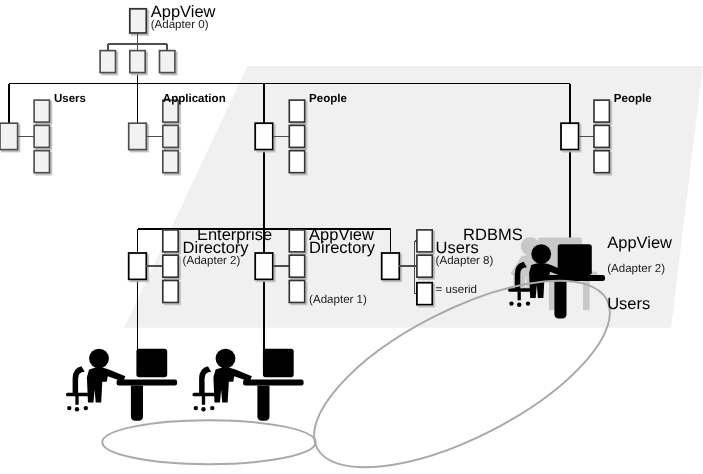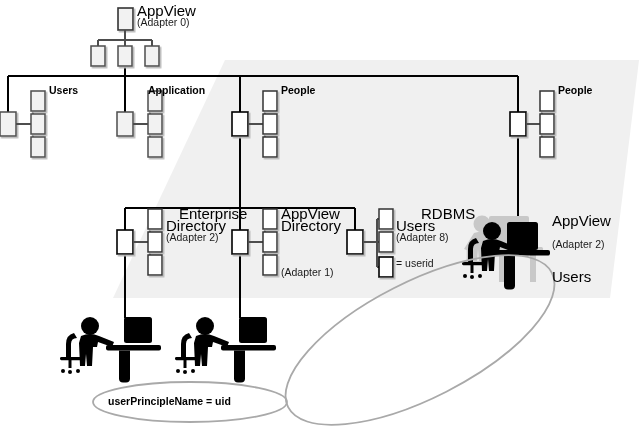--- a/index.html
+++ b/index.html
@@ -264,15 +264,14 @@
   <div class="lbl lbl-bold" style="left:377px;top:208px;margin-left:44px;">RDBMS</div>
   <div class="lbl lbl-bold" style="left:396px;top:220px;">Users</div>
   <div class="lbl lbl-norm" style="left:396px;top:232px;">(Adapter 8)</div>
 
   <div class="lbl lbl-norm" style="left:396px;top:258px;">= userid</div>
 
   <div class="lbl lbl-bold" style="left:552px;top:215px;">AppView</div>
   <div class="lbl lbl-bold" style="left:552px;top:227px;margin-top:44px;">Users</div>
   <div class="lbl lbl-norm" style="left:552px;top:239px;">(Adapter 2)</div>
 
-  <div class="lbl lbl-ellipse" style="left:108px;top:396px;">userPrincipleName = uid</div>
 
 </div>
 
 </body></html>

